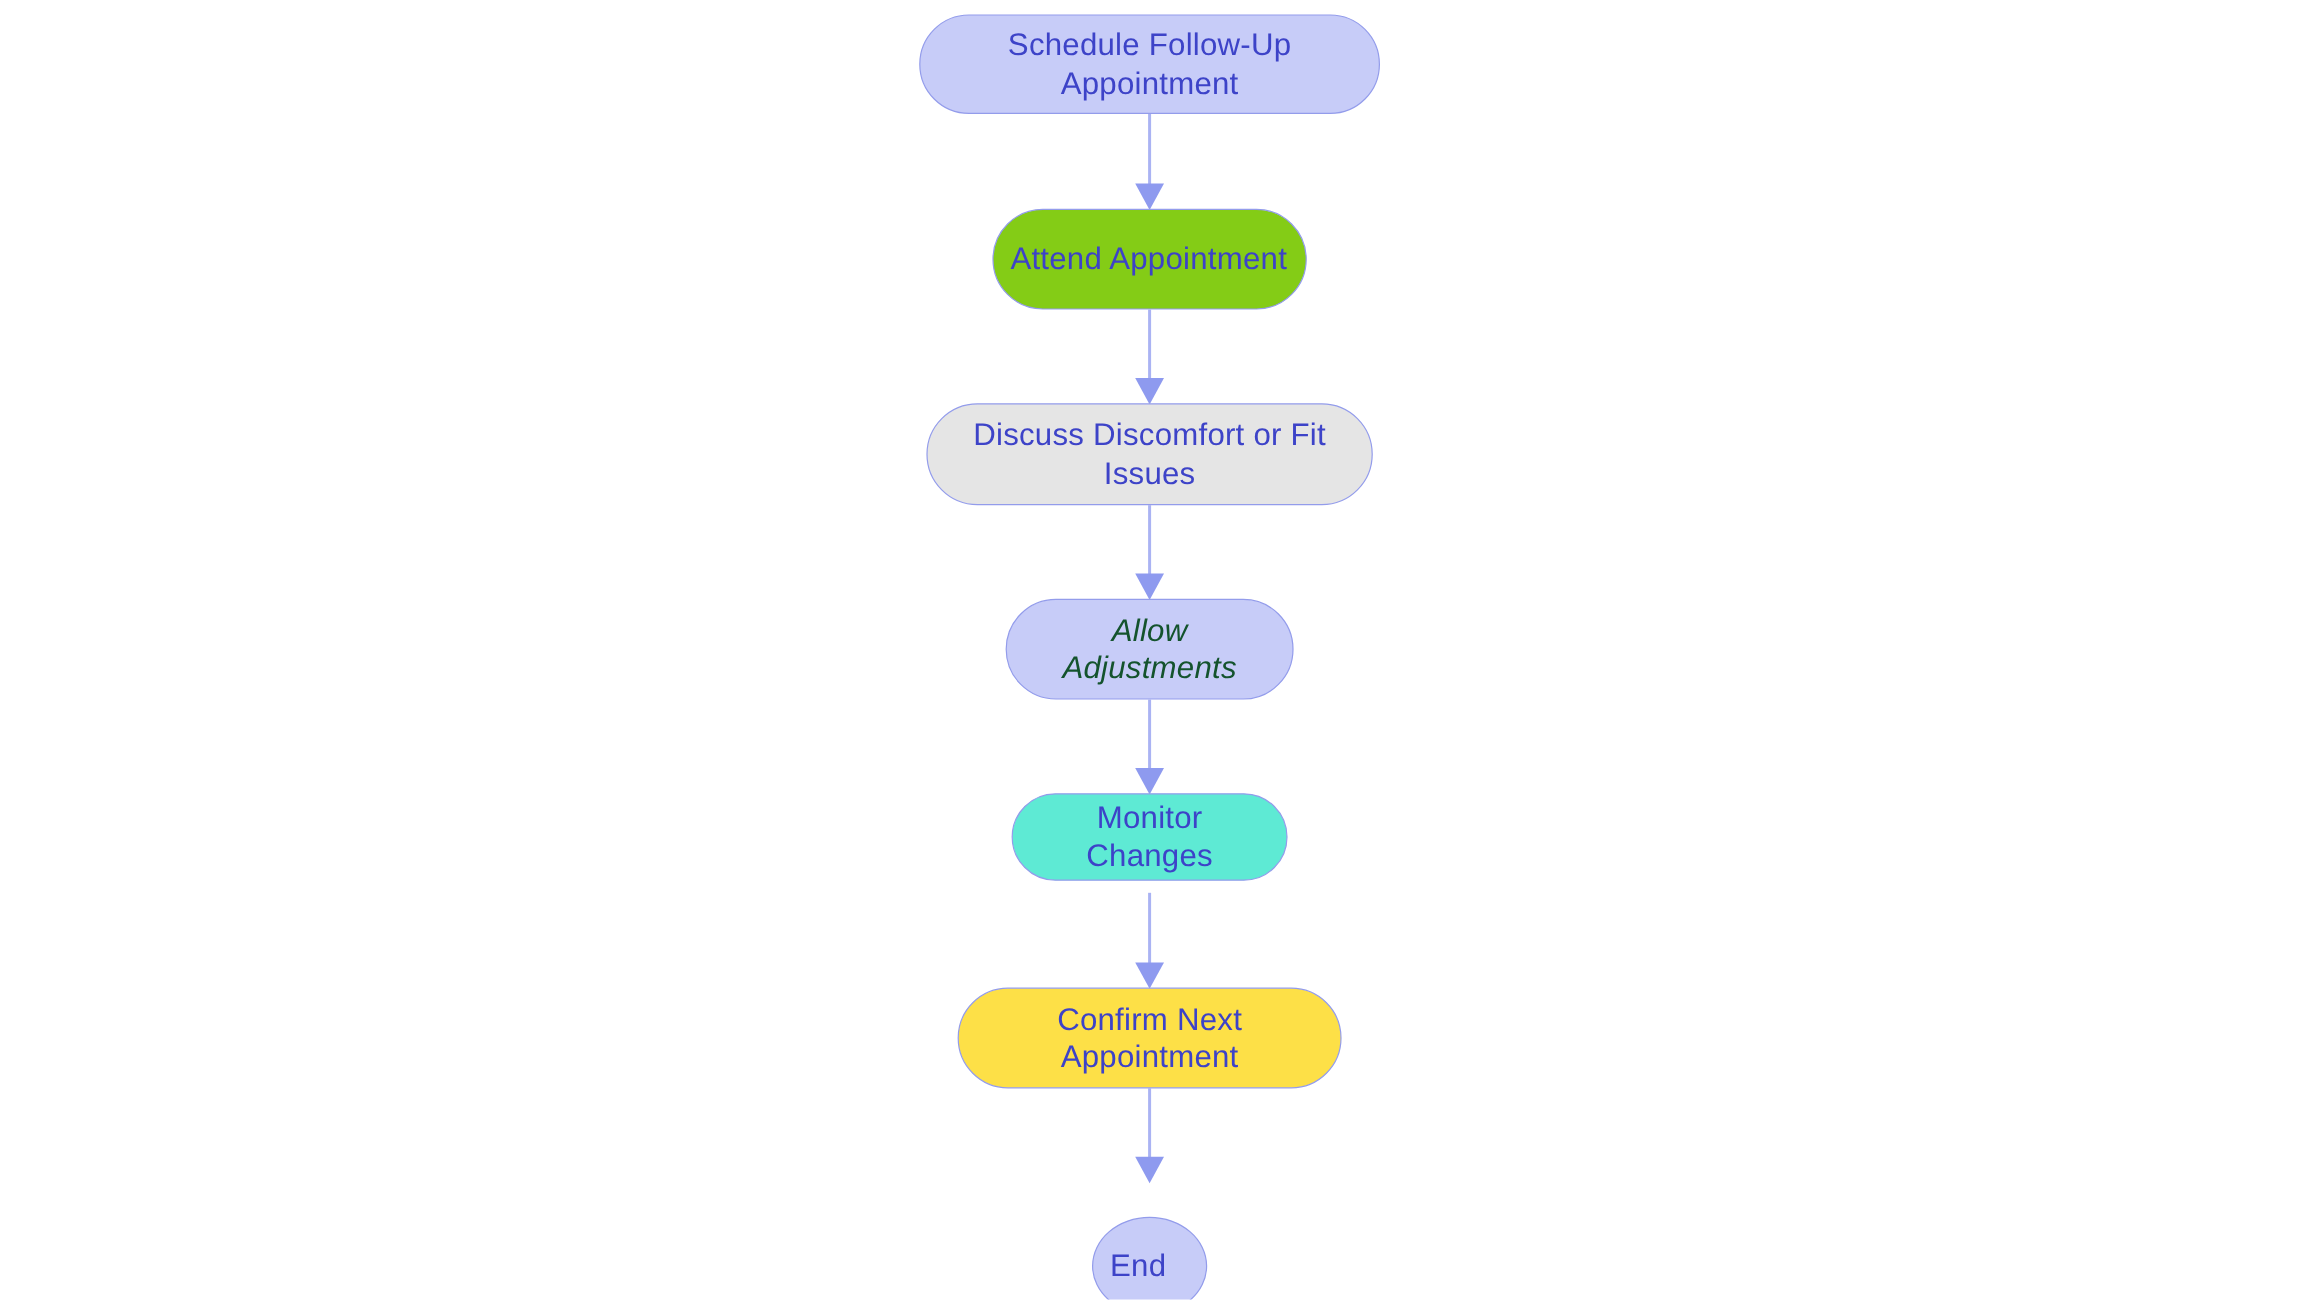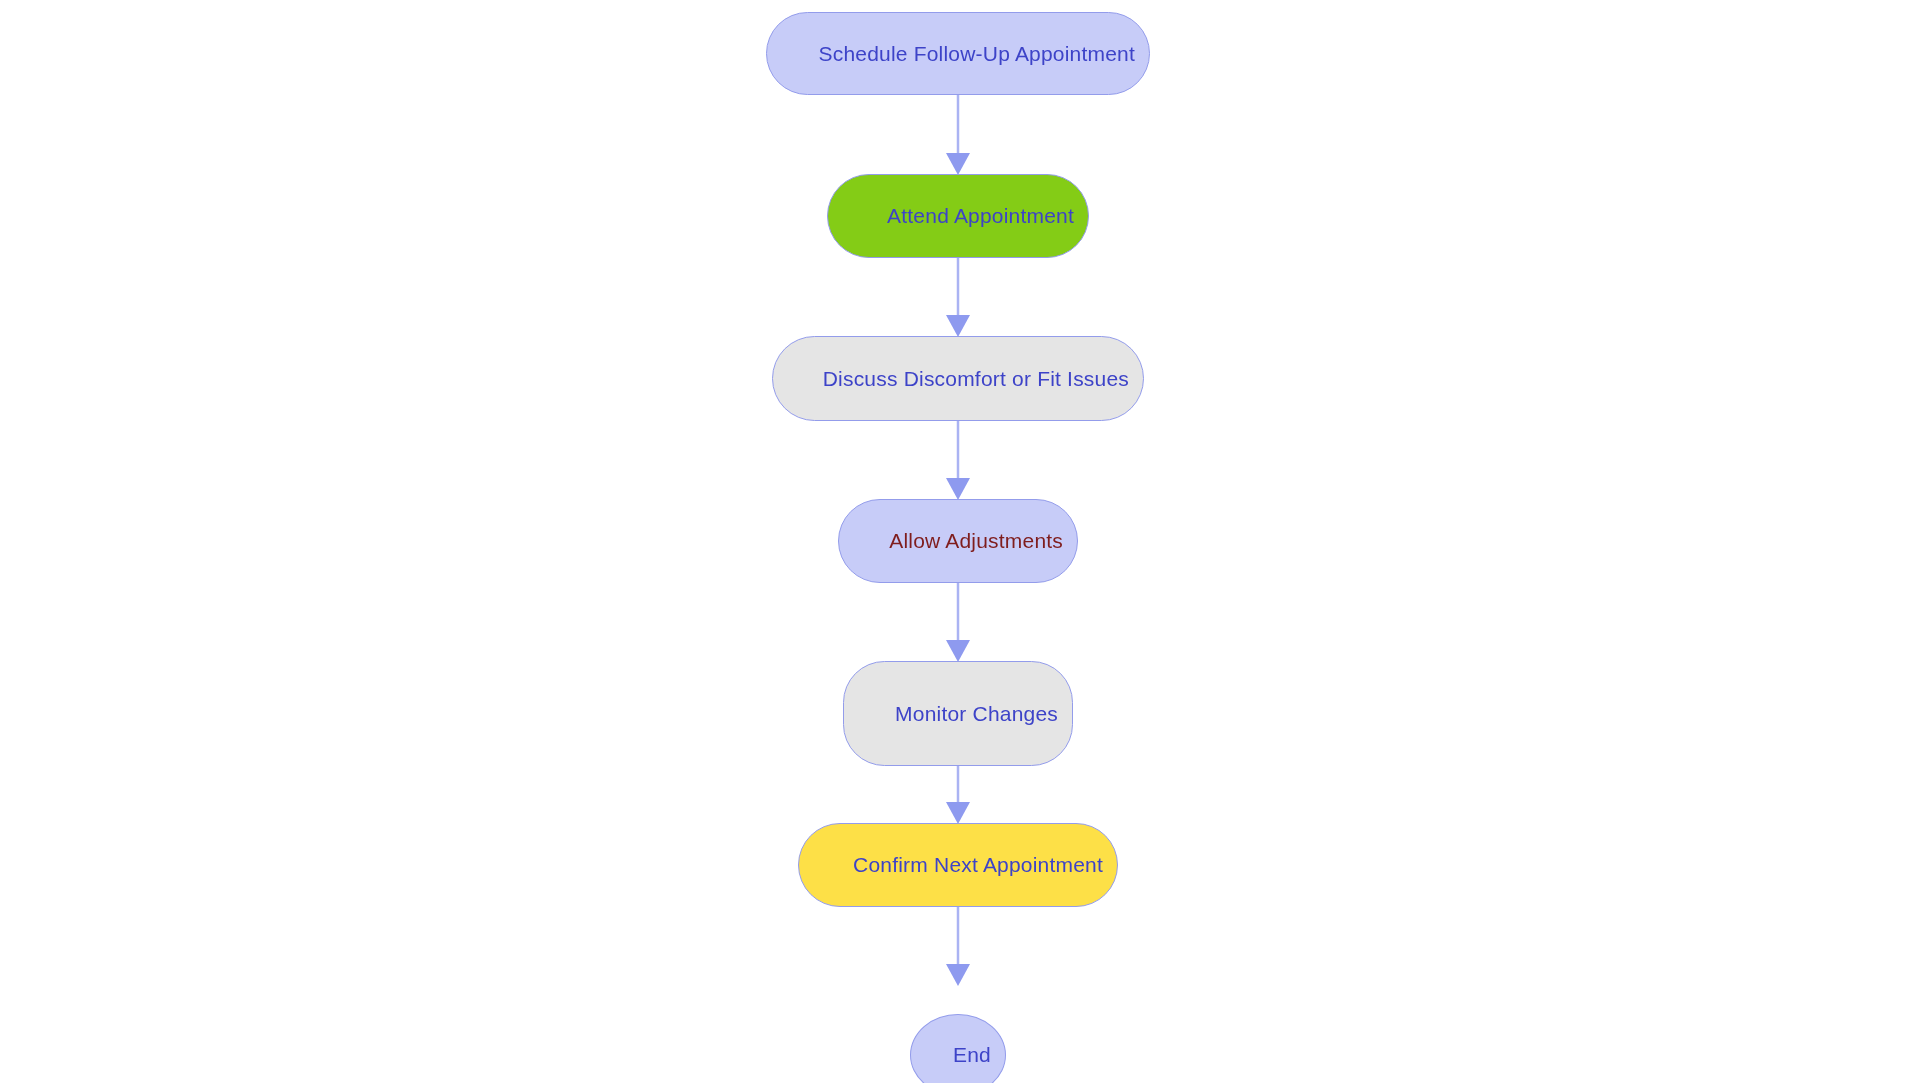--- a/index.html
+++ b/index.html
@@ -20,23 +20,23 @@
     left: 0;
     top: 0;
     width: 1920px;
     height: 1083px;
   }
   .node {
     position: absolute;
     box-sizing: border-box;
     display: flex;
     align-items: center;
-    justify-content: flex-end;
+    justify-content: flex-start;
     text-align: center;
-    font-size: 21px;
+    font-size: 26px;
     letter-spacing: 0.2px;
     line-height: 1.2;
   }
   .node span {
     display: block;
     padding: 0 14px;
   }
 </style>
 </head>
 <body>
@@ -71,24 +71,24 @@
   <div id="nodes">
       <div class="node" style="left: 766px; top: 12px; width: 384px; height: 83px; border-radius: 41.5px; background: rgb(199, 204, 248); border: 1.5px solid rgb(147, 156, 235); color: rgb(61, 67, 200);">
         <span>Schedule Follow-Up Appointment</span>
       </div>
       <div class="node" style="left: 827px; top: 174px; width: 262px; height: 84px; border-radius: 42px; background: #84cc16; border: 1.5px solid rgb(147, 156, 235); color: rgb(61, 67, 200);">
         <span>Attend Appointment</span>
       </div>
       <div class="node" style="left: 772px; top: 336px; width: 372px; height: 85px; border-radius: 42.5px; background: #e5e5e5; border: 1.5px solid rgb(147, 156, 235); color: rgb(61, 67, 200);">
         <span>Discuss Discomfort or Fit Issues</span>
       </div>
-      <div class="node" style="left: 838px; top: 499px; width: 240px; height: 84px; border-radius: 42px; background: rgb(199, 204, 248); border: 1.5px solid rgb(147, 156, 235); color: #7f1d1d;">
+      <div class="node" style="left: 838px; top: 499px; width: 240px; height: 84px; border-radius: 42px; background: rgb(199, 204, 248); border: 1.5px solid rgb(147, 156, 235); color: #14532d; font-style: italic;">
         <span>Allow Adjustments</span>
       </div>
-      <div class="node" style="left: 843px; top: 661px; width: 230px; height: 105px; border-radius: 41.5px; background: #e5e5e5; border: 1.5px solid rgb(147, 156, 235); color: rgb(61, 67, 200);">
+      <div class="node" style="left: 843px; top: 661px; width: 230px; height: 73px; border-radius: 41.5px; background: #5eead4; border: 1.5px solid rgb(147, 156, 235); color: rgb(61, 67, 200);">
         <span>Monitor Changes</span>
       </div>
       <div class="node" style="left: 798px; top: 823px; width: 320px; height: 84px; border-radius: 42px; background: #fde047; border: 1.5px solid rgb(147, 156, 235); color: rgb(61, 67, 200);">
         <span>Confirm Next Appointment</span>
       </div>
       <div class="node" style="left: 910px; top: 1014px; width: 96px; height: 82px; border-radius: 50%; background: rgb(199, 204, 248); border: 1.5px solid rgb(147, 156, 235); color: rgb(61, 67, 200);">
         <span>End</span>
       </div>
     </div>
 </div>

